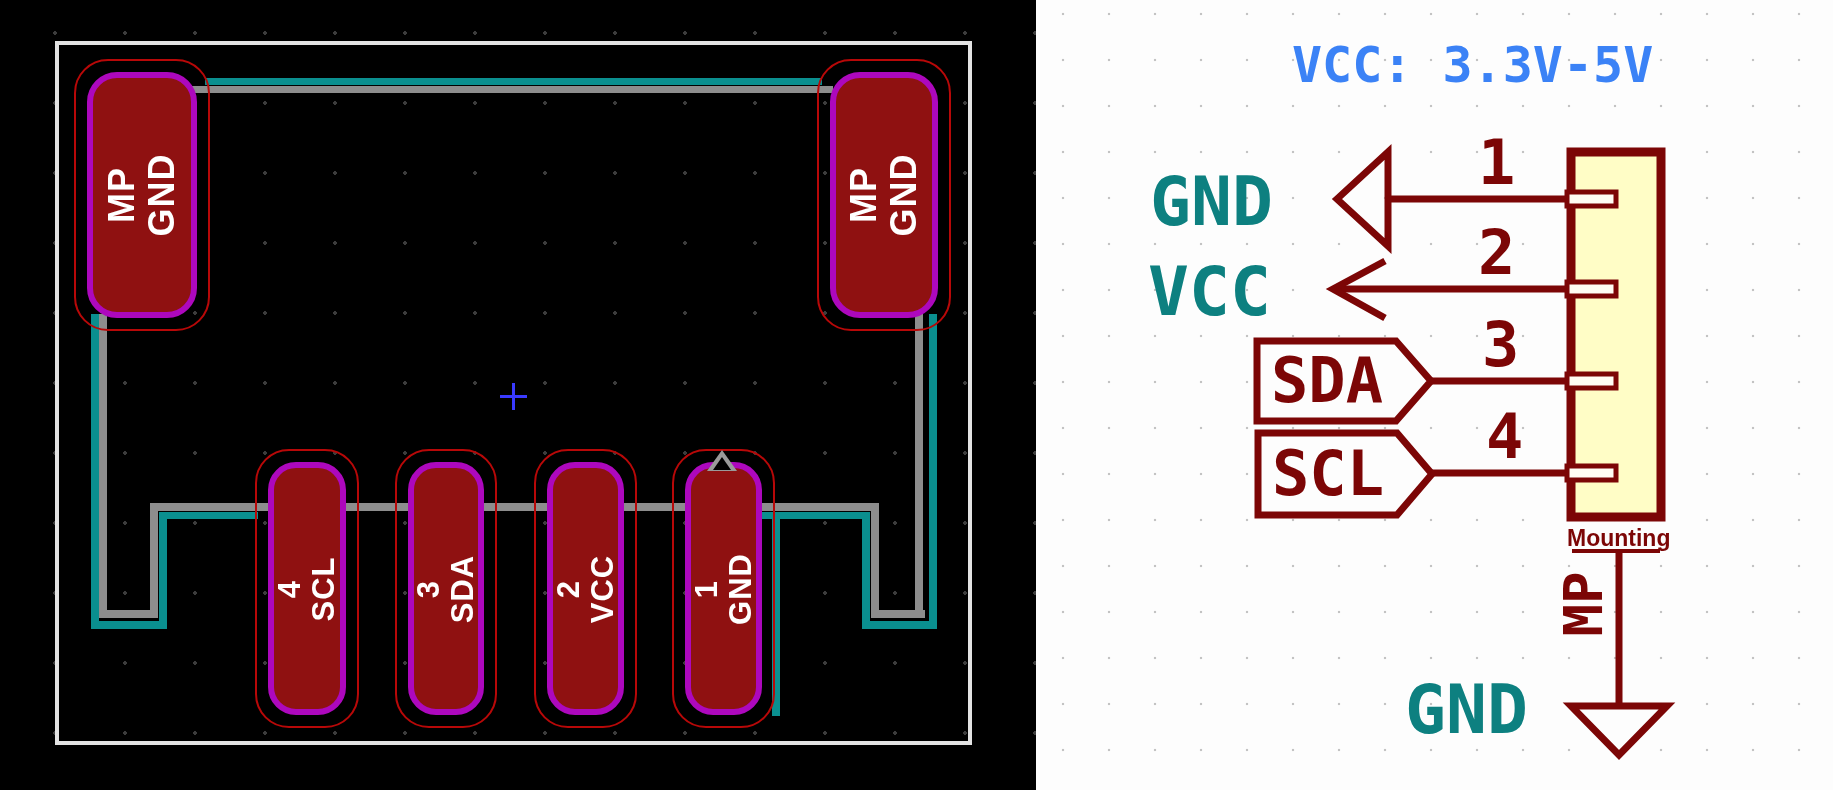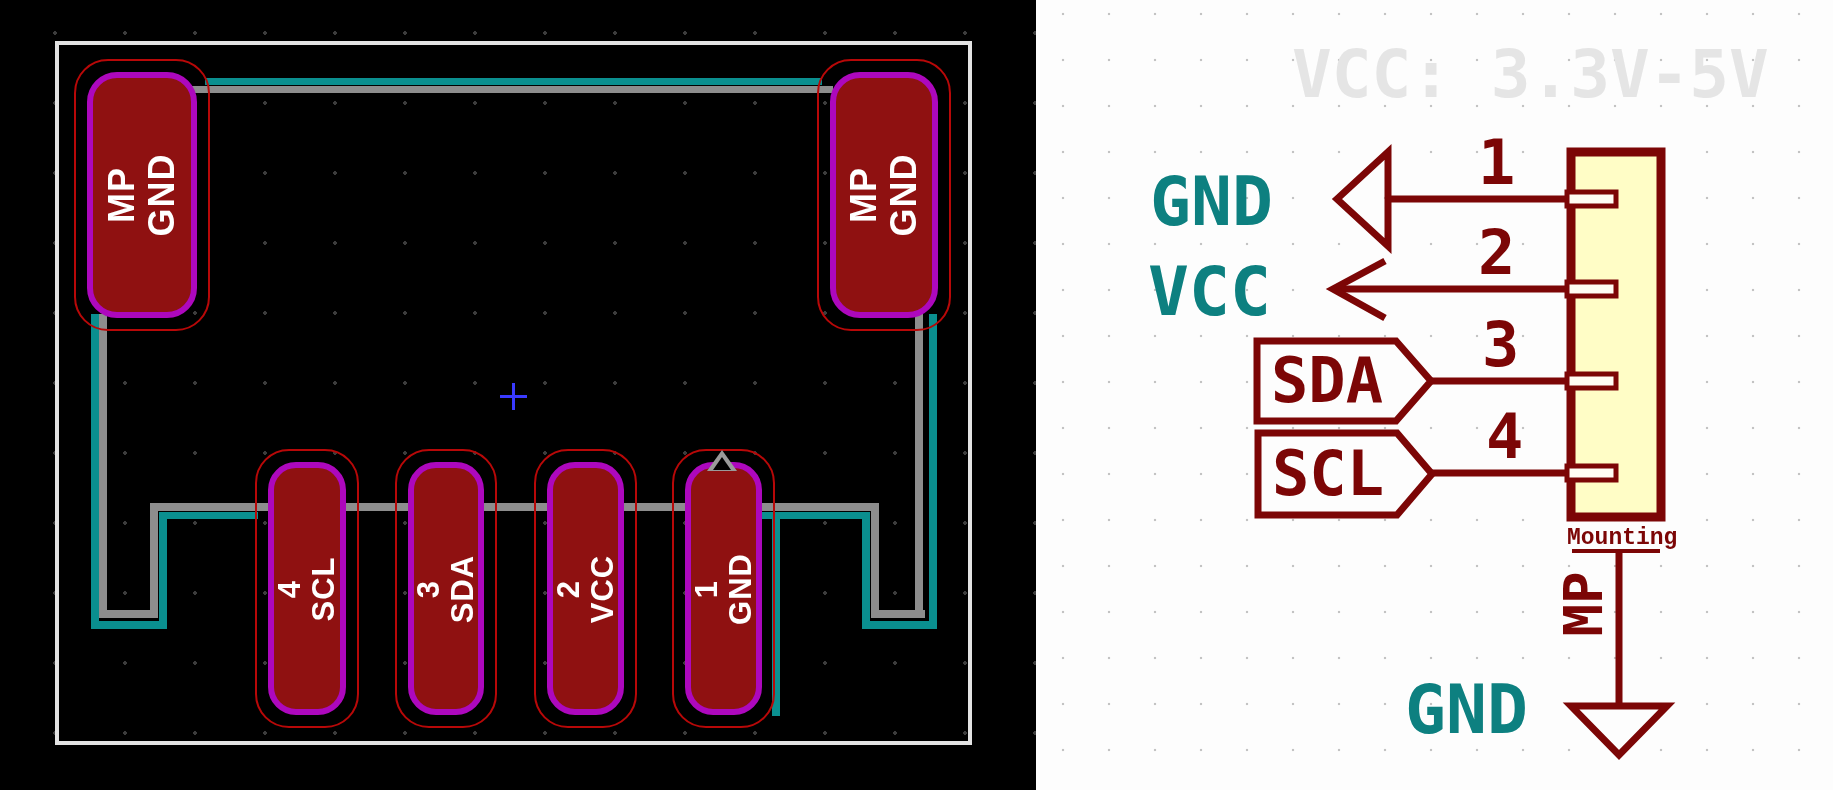--- a/index.html
+++ b/index.html
@@ -137,32 +137,32 @@
         <rect x="1567" y="374" width="49" height="14"></rect>
         <rect x="1567" y="466" width="49" height="14"></rect>
       </g>
 
       <line x1="1572" y1="551" x2="1660" y2="551" stroke-width="4"></line>
       <line x1="1619" y1="551" x2="1619" y2="708"></line>
       <polygon points="1571,706 1667,706 1619,755"></polygon>
     </g>
   </svg>
 
-  <div class="schtxt" style="left:1292px;top:36px;font-size:66px;color:#e5e5e5;">VCC: 3.3V-5V</div>
+  <div class="schtxt" style="left:1292px;top:36px;font-size:50px;color:#3b82f6;">VCC: 3.3V-5V</div>
 
   <div class="schtxt" style="left:1150px;top:162px;font-size:68px;color:#0d8080;">GND</div>
   <div class="schtxt" style="left:1148px;top:252px;font-size:68px;color:#0d8080;">VCC</div>
 
   <div class="schtxt" style="left:1271px;top:344px;font-size:62px;color:#7c0606;">SDA</div>
   <div class="schtxt" style="left:1272px;top:437px;font-size:62px;color:#7c0606;">SCL</div>
 
   <div class="schtxt" style="left:1478px;top:126px;font-size:62px;color:#7c0606;">1</div>
   <div class="schtxt" style="left:1478px;top:216px;font-size:62px;color:#7c0606;">2</div>
   <div class="schtxt" style="left:1482px;top:308px;font-size:62px;color:#7c0606;">3</div>
   <div class="schtxt" style="left:1486px;top:400px;font-size:62px;color:#7c0606;">4</div>
 
-  <div class="schtxt" style="left:1567px;top:525px;width:98px;text-align:right;font-family:Liberation Mono, monospace;font-size:23px;color:#7c0606;">Mounting</div>
+  <div class="schtxt" style="left:1567px;top:525px;width:98px;text-align:right;font-family:Liberation Sans, sans-serif;font-size:23px;color:#7c0606;">Mounting</div>
 
   <div class="schtxt mp-rot" style="left:1524px;top:574px;width:120px;height:60px;font-size:54px;line-height:60px;color:#7c0606;">MP</div>
 
   <div class="schtxt" style="left:1405px;top:670px;font-size:68px;color:#0d8080;">GND</div>
 
 </div>
 
 </body></html>

